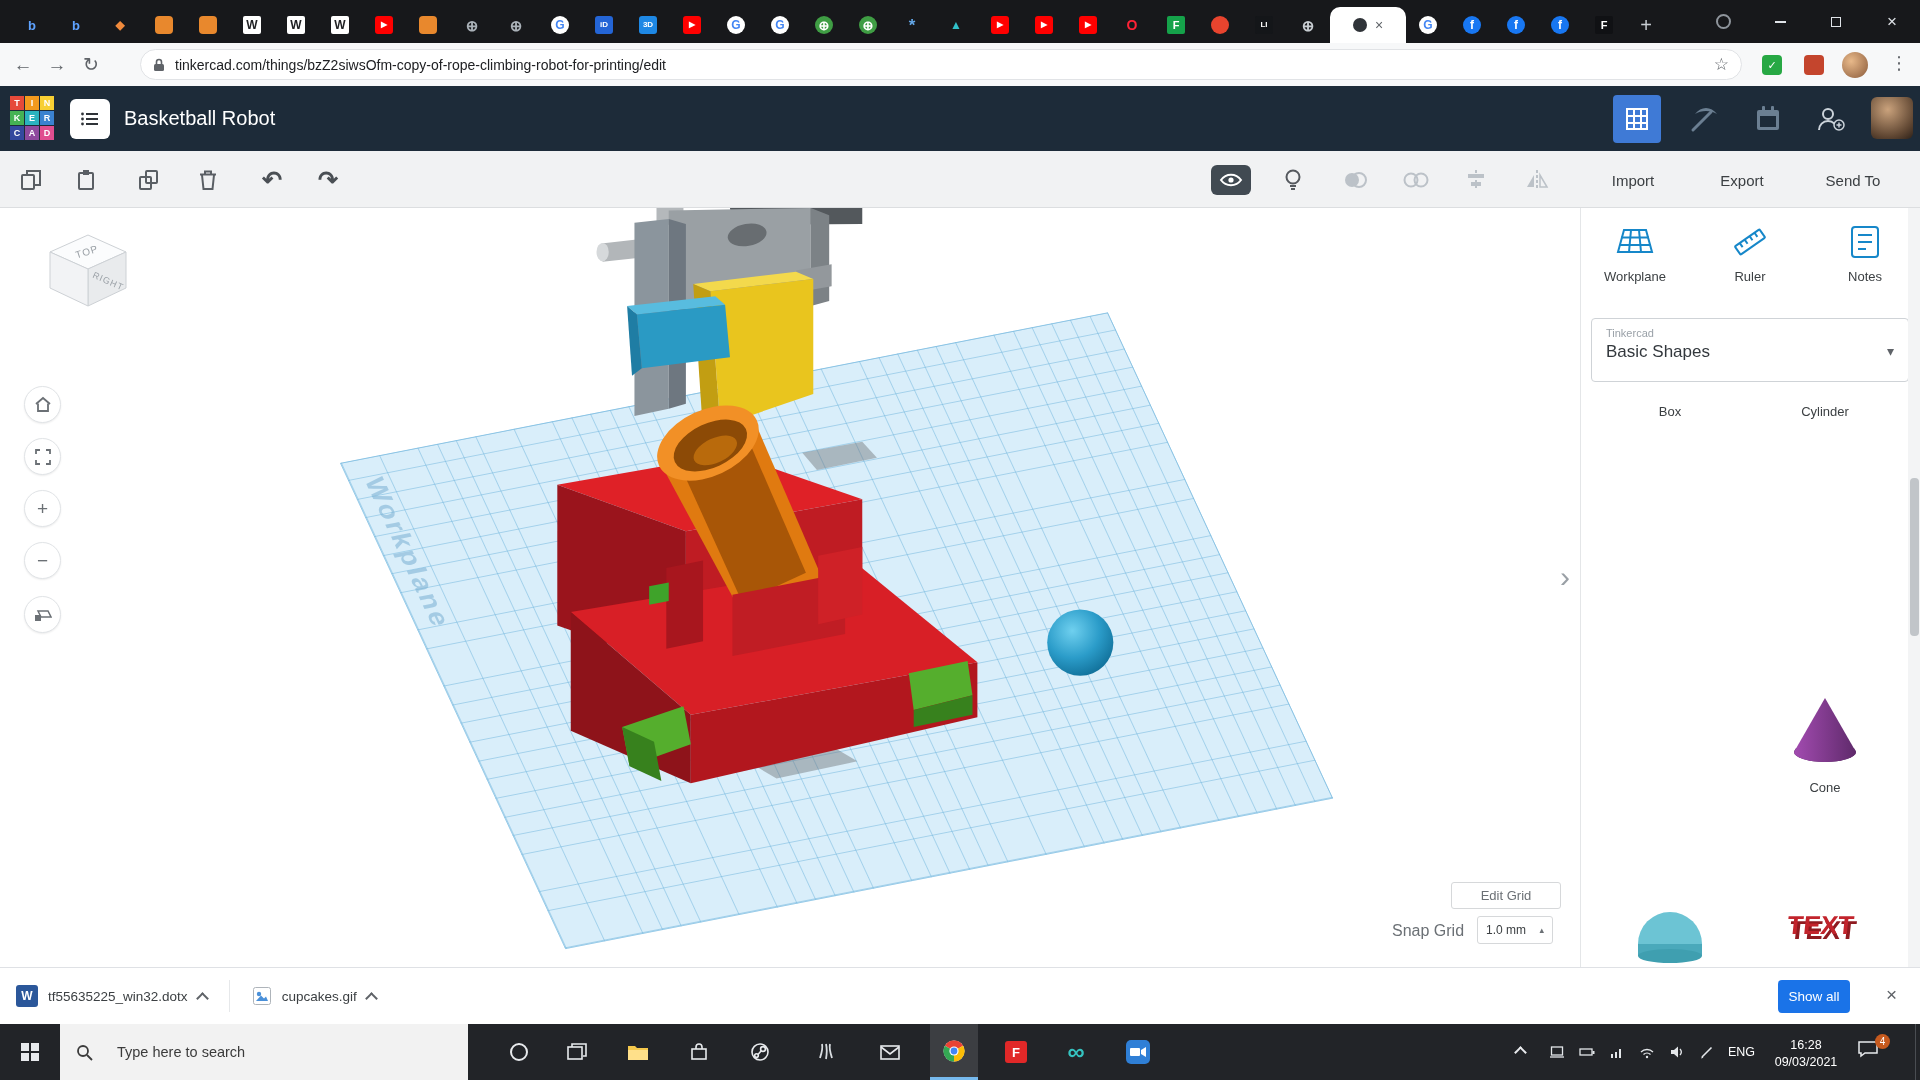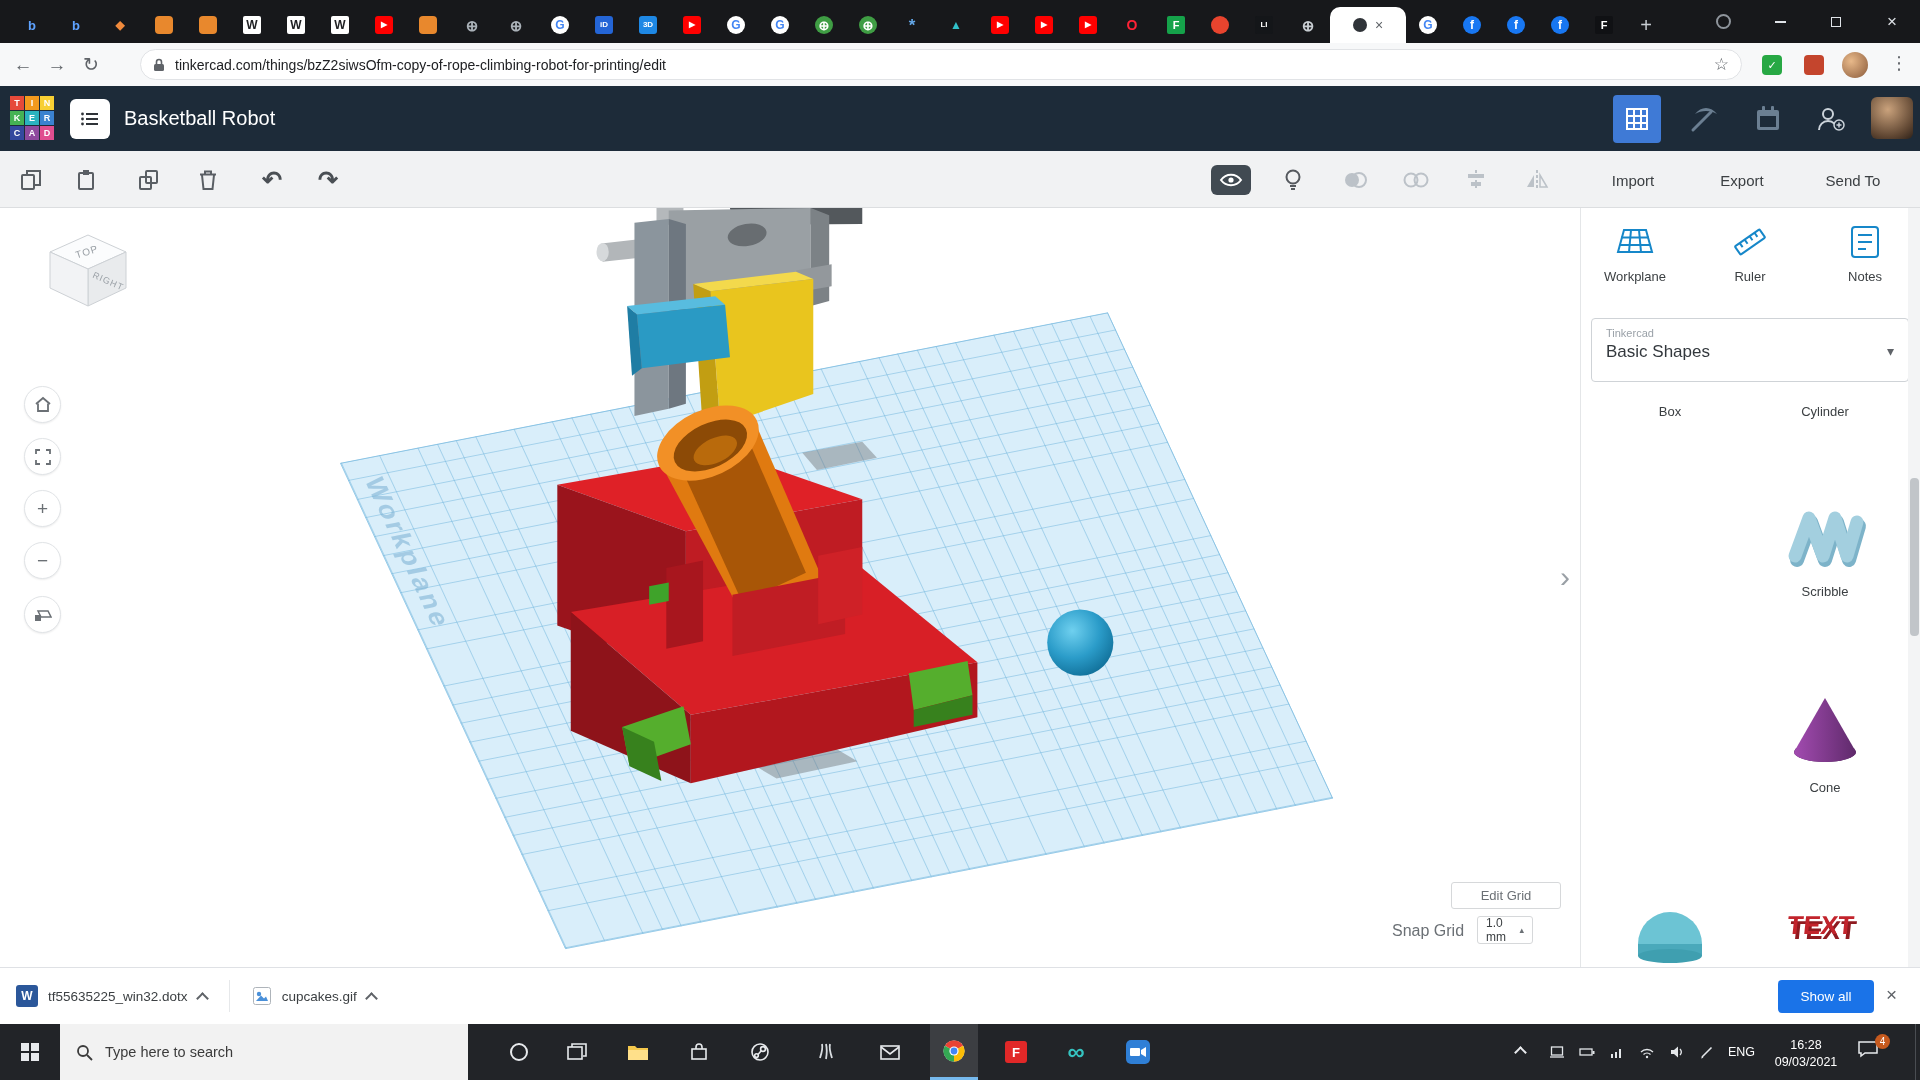--- a/index.html
+++ b/index.html
@@ -36,41 +36,41 @@
 #viewport{position:absolute;left:0;top:0;width:1580px;height:759px;overflow:hidden}
 #plane{position:absolute;left:0;top:0;width:1000px;height:650px;transform-origin:0 0;
   transform:matrix(0.7678,-0.1506,0.3466,0.7478,340,255);
   background-color:#d9eefa;
   background-image:repeating-linear-gradient(0deg,rgba(110,180,220,.5) 0 1px,transparent 1px 25px),repeating-linear-gradient(90deg,rgba(110,180,220,.5) 0 1px,transparent 1px 25px);
   border:1px solid rgba(130,190,225,.85)}
 #wpmark{position:absolute;left:50px;top:25px;transform-origin:0 0;transform:rotate(90deg);font-size:34px;font-weight:bold;letter-spacing:3px;color:rgba(120,175,210,.55)}
 .vbtn{position:absolute;left:24px;width:37px;height:37px;border-radius:50%;background:#fff;border:1px solid #e1e4e7;box-shadow:0 1px 2px rgba(0,0,0,.08);display:flex;align-items:center;justify-content:center;color:#6b7075;font-size:19px}
 #editgrid{position:absolute;left:1451px;top:674px;width:110px;height:27px;background:#fff;border:1px solid #d6d8da;border-radius:3px;display:flex;align-items:center;justify-content:center;font-size:13px;color:#6b7075}
 #snaplabel{position:absolute;left:1392px;top:714px;font-size:16px;color:#6b7075}
-#snapdd{position:absolute;left:1477px;top:708px;width:56px;height:28px;background:#fff;border:1px solid #d6d8da;border-radius:3px;display:flex;align-items:center;padding:0 8px;justify-content:space-between;font-size:12px;color:#3c4043}
+#snapdd{position:absolute;left:1477px;top:708px;width:76px;height:28px;background:#fff;border:1px solid #d6d8da;border-radius:3px;display:flex;align-items:center;padding:0 8px;justify-content:space-between;font-size:12px;color:#3c4043}
 
 #panel{position:absolute;left:1580px;top:0;width:340px;height:759px;background:#fff;border-left:1px solid #e4e6e8}
 .toolcell{position:absolute;top:16px;width:94px;text-align:center}
 .toolcell .lbl{font-size:13px;color:#3c4043;margin-top:5px}
 #libdd{position:absolute;left:10px;top:110px;width:318px;height:64px;border:1px solid #cfd3d7;border-radius:4px;padding:8px 14px}
 #libbrand{font-size:11px;color:#9aa1a8}
 #libsel{font-size:17px;color:#33383d;margin-top:3px}
 .shapecell{position:absolute;width:124px;text-align:center}
 .shapelbl{font-size:13px;color:#3c4043;}
 #pscroll{position:absolute;right:0;top:0;width:12px;height:759px;background:#f3f4f5}
 #pthumb{position:absolute;right:1px;top:270px;width:9px;height:158px;border-radius:4px;background:#c1c5c9}
 #collapse{position:absolute;left:1560px;top:352px;font-size:30px;color:#9aa0a6}
 
 #dlbar{position:absolute;left:0;top:967px;width:1920px;height:57px;background:#fff;border-top:1px solid #dfe1e5;display:flex;align-items:center}
 .dlname{font-size:13.5px;color:#3c4043}
 .chevup{width:9px;height:9px;border-left:2px solid #5f6368;border-top:2px solid #5f6368;transform:rotate(45deg);margin-top:4px}
 
 #taskbar{position:absolute;left:0;top:1024px;width:1920px;height:56px;background:#222428}
 .tslot{position:absolute;top:0;height:56px;width:48px;display:flex;align-items:center;justify-content:center}
-#tsearch{position:absolute;left:60px;top:0;width:408px;height:56px;background:#f2f2f2;display:flex;align-items:center;gap:12px;padding-left:16px}
+#tsearch{position:absolute;left:60px;top:0;width:408px;height:56px;background:#f2f2f2;display:flex;align-items:center;gap:24px;padding-left:16px}
 #tsearch .ph{font-size:14.5px;color:#3b3b3b}
 .trayic{position:absolute;top:20px;width:18px;height:16px;display:flex;align-items:center;justify-content:center}
 .traytxt{position:absolute;color:#fff;font-size:12.5px}
 </style>
 </head>
 <body>
 
 <div id="app">
 
   <div id="tabstrip" style="position:absolute">
@@ -532,27 +532,20 @@
         <span style="position:absolute;right:14px;top:24px;color:#5f6368;font-size:14px">▾</span>
       </div>
 
       <div class="shapecell" style="left:27px;top:196px">
         <div class="shapelbl">Box</div>
       </div>
       <div class="shapecell" style="left:182px;top:196px">
         <div class="shapelbl">Cylinder</div>
       </div>
 
-      <div class="shapecell" style="left:182px;top:284px">
-        <svg width="88" height="88" viewBox="0 0 88 88">
-          <path d="M14 64 L28 26 L42 64 L54 26 L66 64 L76 30" fill="none" stroke="#7db3c9" stroke-width="14" stroke-linejoin="round" stroke-linecap="round" transform="translate(2,4)"></path>
-          <path d="M14 64 L28 26 L42 64 L54 26 L66 64 L76 30" fill="none" stroke="#a3cfdf" stroke-width="13" stroke-linejoin="round" stroke-linecap="round"></path>
-        </svg>
-        <div class="shapelbl">Scribble</div>
-      </div>
 
       <div class="shapecell" style="left:182px;top:480px">
         <svg width="88" height="88" viewBox="0 0 88 88">
           <defs>
               <linearGradient id="coneG" x1="0" x2="1">
                 <stop offset="0%" stop-color="#a24bb0"></stop>
                 <stop offset="100%" stop-color="#5f2a6b"></stop>
               </linearGradient>
             </defs>
           <ellipse cx="44" cy="64" rx="31" ry="10" fill="#55255f"></ellipse>
@@ -590,21 +583,21 @@
     <span style="width:1px;height:32px;background:#e6e8ea;margin:0 22px"></span>
     <div style="display:flex;align-items:center;gap:10px">
       <svg width="20" height="20" viewBox="0 0 20 20">
           <rect x="1.5" y="1.5" width="17" height="17" rx="2" fill="#fff" stroke="#aeb4ba"></rect>
           <circle cx="7" cy="8" r="2.2" fill="#4a90d9"></circle>
           <path d="M4 15 L9 9.5 L12 12.5 L14 10.5 L16 15 Z" fill="#4a90d9"></path>
         </svg>
       <span class="dlname">cupcakes.gif</span>
       <span class="chevup"></span>
     </div>
-    <div style="position:absolute;left:1778px;top:12px;width:96px;height:33px;background:#1a73e8;border-radius:4px;display:flex;align-items:center;justify-content:center;color:#fff;font-size:13.5px">Show all</div>
+    <div style="position:absolute;left:1778px;top:12px;width:72px;height:33px;background:#1a73e8;border-radius:4px;display:flex;align-items:center;justify-content:center;color:#fff;font-size:13.5px">Show all</div>
     <span style="position:absolute;left:1886px;top:16px;color:#5f6368;font-size:19px">×</span>
   </div>
 
   <div id="taskbar">
     <div class="tslot" style="left:6px">
       <svg width="18" height="18" viewBox="0 0 18 18">
           <rect x="0" y="0" width="8" height="8" fill="#e8eaed"></rect>
           <rect x="10" y="0" width="8" height="8" fill="#e8eaed"></rect>
           <rect x="0" y="10" width="8" height="8" fill="#e8eaed"></rect>
           <rect x="10" y="10" width="8" height="8" fill="#e8eaed"></rect>

